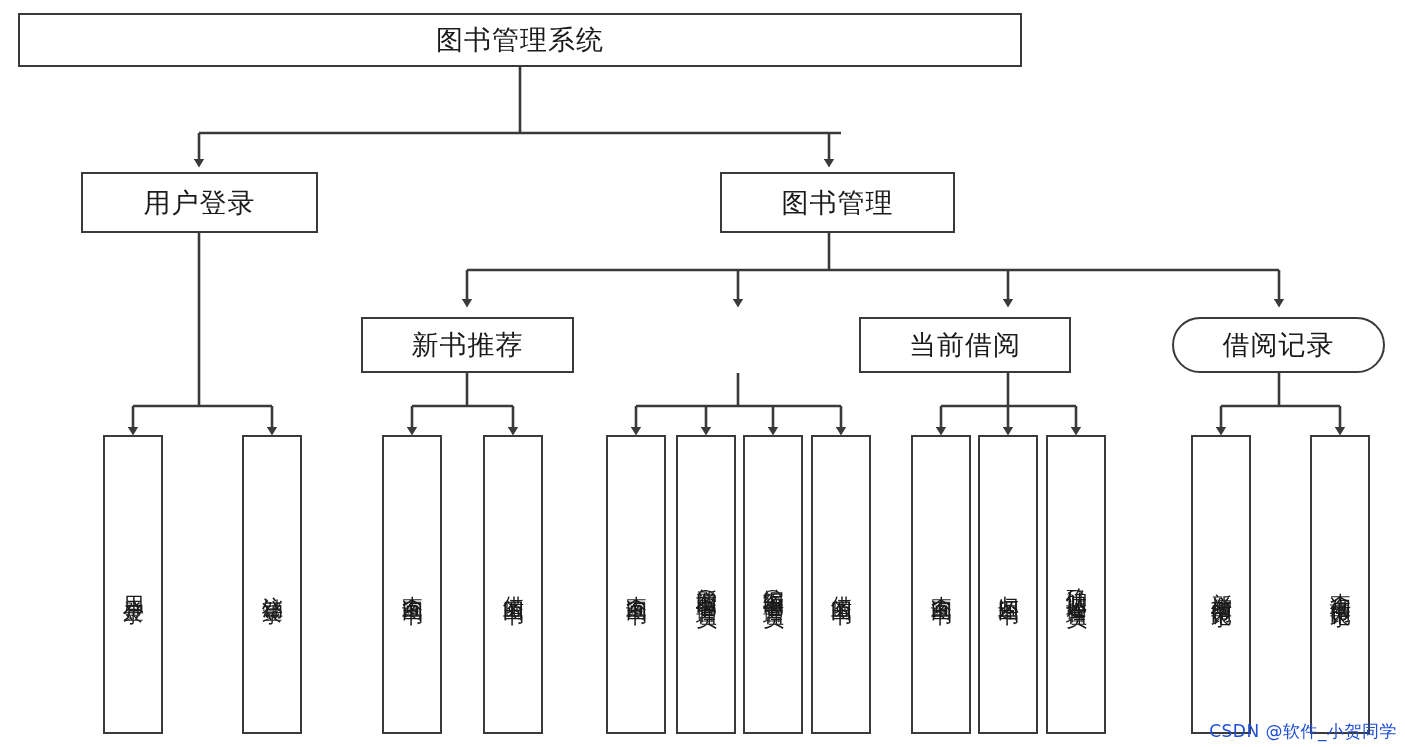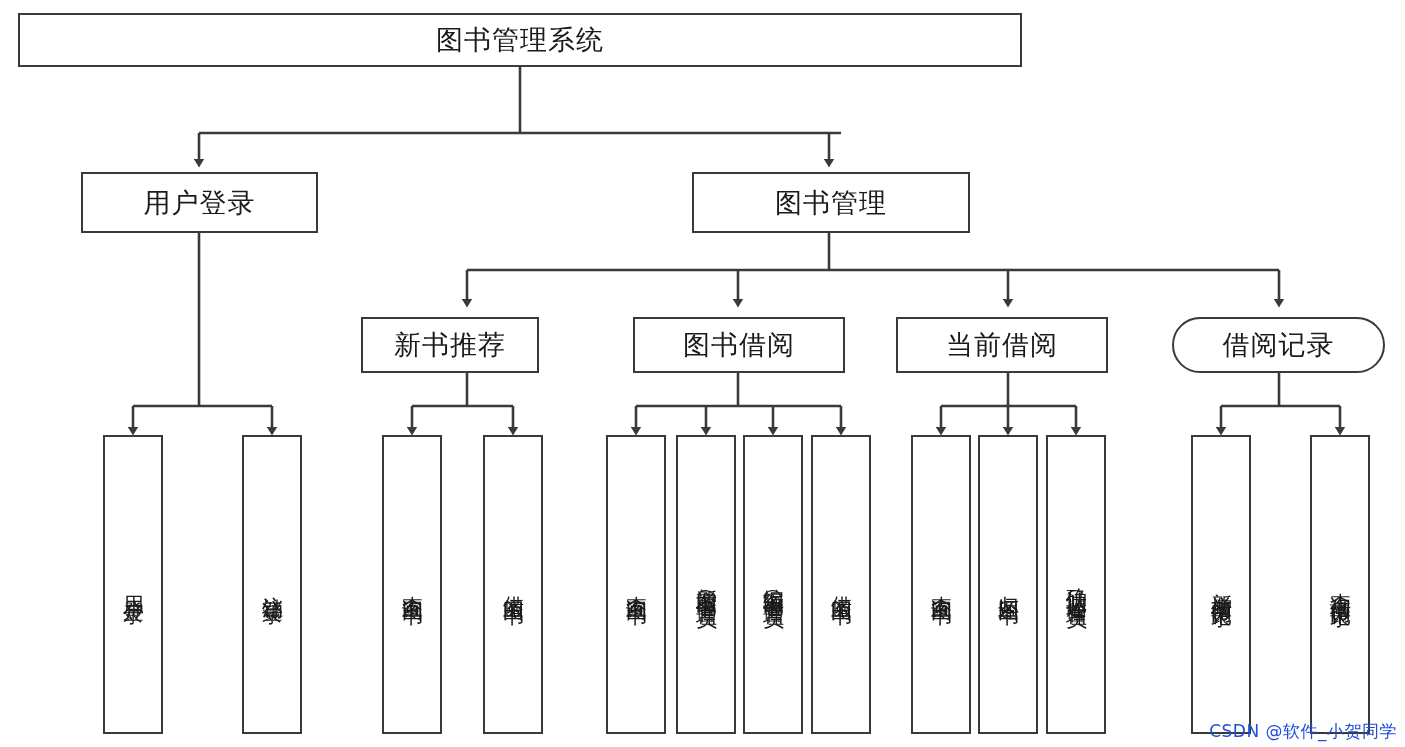--- a/index.html
+++ b/index.html
@@ -118,31 +118,28 @@
     </g>
   </svg>
 
   <div class="node horiz" style="left:18px; top:13px; width:1004px; height:54px;">
     <span>图书管理系统</span>
   </div>
 
   <div class="node horiz" style="left:81px; top:172px; width:237px; height:61px;">
     <span>用户登录</span>
   </div>
-  <div class="node horiz" style="left:692px; top:172px; width:278px; height:61px;">
+  <div class="node horiz" style="left:720px; top:172px; width:235px; height:61px;">
     <span>图书管理</span>
   </div>
 
-  <div class="node horiz" style="left:361px; top:317px; width:178px; height:56px;">
+  <div class="node horiz" style="left:361px; top:317px; width:213px; height:56px;">
     <span>新书推荐</span>
   </div>
-  <div class="node horiz" style="left:633px; top:317px; width:212px; height:56px;">
-    <span>图书借阅</span>
-  </div>
-  <div class="node horiz" style="left:896px; top:317px; width:212px; height:56px;">
+  <div class="node horiz" style="left:859px; top:317px; width:212px; height:56px;">
     <span>当前借阅</span>
   </div>
   <div class="node horiz" style="left:1172px; top:317px; width:213px; height:56px;border-radius:28px;">
     <span>借阅记录</span>
   </div>
 
   <div class="node vert" style="left:103px; top:435px; width:60px; height:299px;">
     <span class="vlabel">用户登录</span>
   </div>
   <div class="node vert" style="left:242px; top:435px; width:60px; height:299px;">

